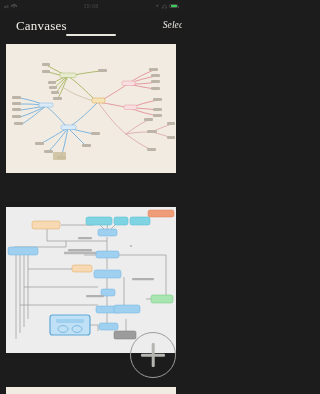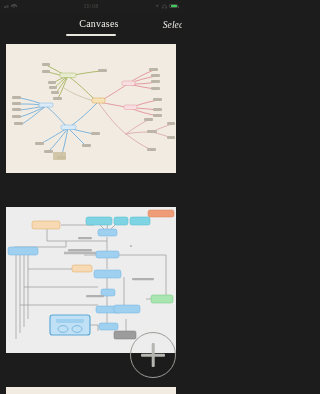--- a/index.html
+++ b/index.html
@@ -35,23 +35,23 @@
   .batt { width:9px; height:4.6px; border:0.7px solid #4a4a48; border-radius:1.2px; position:relative; }
   .batt::after { content:""; position:absolute; right:-1.6px; top:1.2px; width:1px; height:2px; background:#4a4a48; border-radius:0 .6px .6px 0; }
   .batt .fill { position:absolute; left:0.5px; top:0.5px; bottom:0.5px; background:#3ccf5c; border-radius:.6px; }
 
   
   .navbar {
     position:absolute; top:12px; left:0; width:182px; height:30px;
     background:#1c1c1c; z-index:25;
   }
   .nav-title {
-    position:absolute; left:16px; right:0; top:6px; text-align:center;
+    position:absolute; left:16px; right:0; top:6px; text-align:left;
     font-family:"Liberation Serif", serif;
-    font-size:10px; color:#f2efe9; letter-spacing:.2px;
+    font-size:13px; color:#f2efe9; letter-spacing:.2px;
   }
   .nav-underline {
     position:absolute; left:50%; transform:translateX(-50%); top:22px;
     width:50px; height:1.6px; background:#e9e6df; border-radius:1px;
   }
   .nav-select {
     position:absolute; right:-4px; top:8px;
     font-family:"Liberation Serif", serif; font-style:italic;
     font-size:9.5px; color:#efece6; letter-spacing:.1px; white-space:nowrap;
   }

